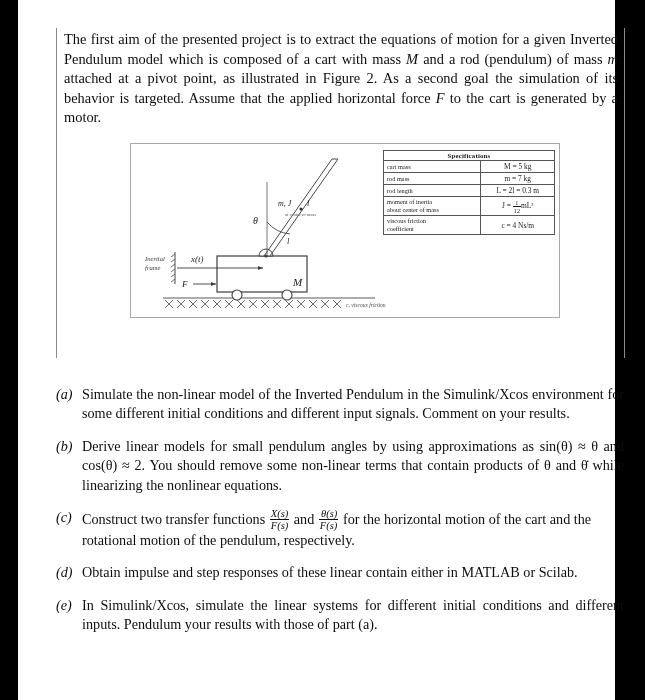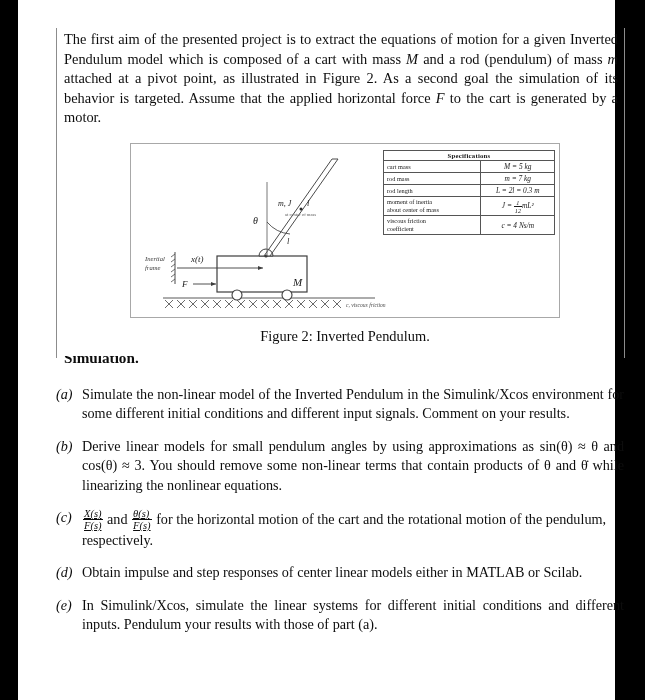--- a/index.html
+++ b/index.html
@@ -99,21 +99,20 @@
   }
   #spec-table th {
     text-align: center;
     font-weight: bold;
     font-size: 6.8px;
     letter-spacing: .2px;
   }
   .spec-label { width: 57%; line-height: 8px; }
   .spec-value {
     text-align: center;
-    font-style: italic;
     font-size: 7.4px;
     white-space: nowrap;
   }
   .frac {
     display: inline-block;
     vertical-align: middle;
     text-align: center;
     font-size: 6.2px;
     line-height: 7px;
   }
@@ -164,26 +163,25 @@
     flex: 1 1 auto;
     text-align: justify;
     text-justify: inter-word;
   }
   .task-body.nojust { text-align: left; }
 
   
   .ifrac {
     display: inline-block;
     vertical-align: -0.45em;
-    text-align: left;
+    text-align: right;
     font-size: 10.5px;
     line-height: 11px;
     font-style: italic;
     margin: 0 1px;
-    text-decoration: underline;
   }
   .ifrac .num { display: block; border-bottom: 1px solid #0d0d0d; padding: 0 1px; }
   .ifrac .den { display: block; padding: 0 1px; }
 
   svg { display: block; }
 </style>
 </head>
 <body>
 
 <div class="scan-strip" id="strip-left"></div>
@@ -308,57 +306,53 @@
           <td class="spec-label">
             <span>viscous friction</span><br>
             <span>coefficient</span>
           </td>
           <td class="spec-value">c = 4 Ns/m</td>
         </tr>
       </tbody>
     </table>
   </div>
 
-  <div id="figure-caption">Figure 2: Inverted Pendulum.</div>
-
-  <div id="sim-clip">
-    <span>Simulation.</span>
-  </div>
+
 
   <div id="tasks">
 
     <div class="task">
       <div class="task-marker">(a)</div>
       <div class="task-body">Simulate the non-linear model of the Inverted Pendulum in the Simulink/Xcos environment for some different initial conditions and different input signals. Comment on your results.</div>
     </div>
 
     <div class="task">
       <div class="task-marker">(b)</div>
-      <div class="task-body">Derive linear models for small pendulum angles by using approximations as sin(θ) ≈ θ and cos(θ) ≈ 3. You should remove some non-linear terms that contain products of θ and θ̇ while linearizing the nonlinear equations.</div>
+      <div class="task-body">Derive linear models for small pendulum angles by using approximations as sin(θ) ≈ θ and cos(θ) ≈ 2. You should remove some non-linear terms that contain products of θ and θ̇ while linearizing the nonlinear equations.</div>
     </div>
 
     <div class="task">
       <div class="task-marker">(c)</div>
-      <div class="task-body nojust">
+      <div class="task-body nojust"><span>Construct two transfer functions</span>
         <span class="ifrac">
           <span class="num">X(s)</span>
           <span class="den">F(s)</span>
         </span>
         <span>and</span>
         <span class="ifrac">
           <span class="num">θ(s)</span>
           <span class="den">F(s)</span>
         </span>
         <span>for the horizontal motion of the cart and the rotational motion of the pendulum, respectively.</span>
       </div>
     </div>
 
     <div class="task">
       <div class="task-marker">(d)</div>
-      <div class="task-body">Obtain impulse and step responses of center linear models either in MATLAB or Scilab.</div>
+      <div class="task-body">Obtain impulse and step responses of these linear contain either in MATLAB or Scilab.</div>
     </div>
 
     <div class="task">
       <div class="task-marker">(e)</div>
       <div class="task-body">In Simulink/Xcos, simulate the linear systems for different initial conditions and different inputs. Pendulum your results with those of part (a).</div>
     </div>
 
   </div>
 </div>
 

